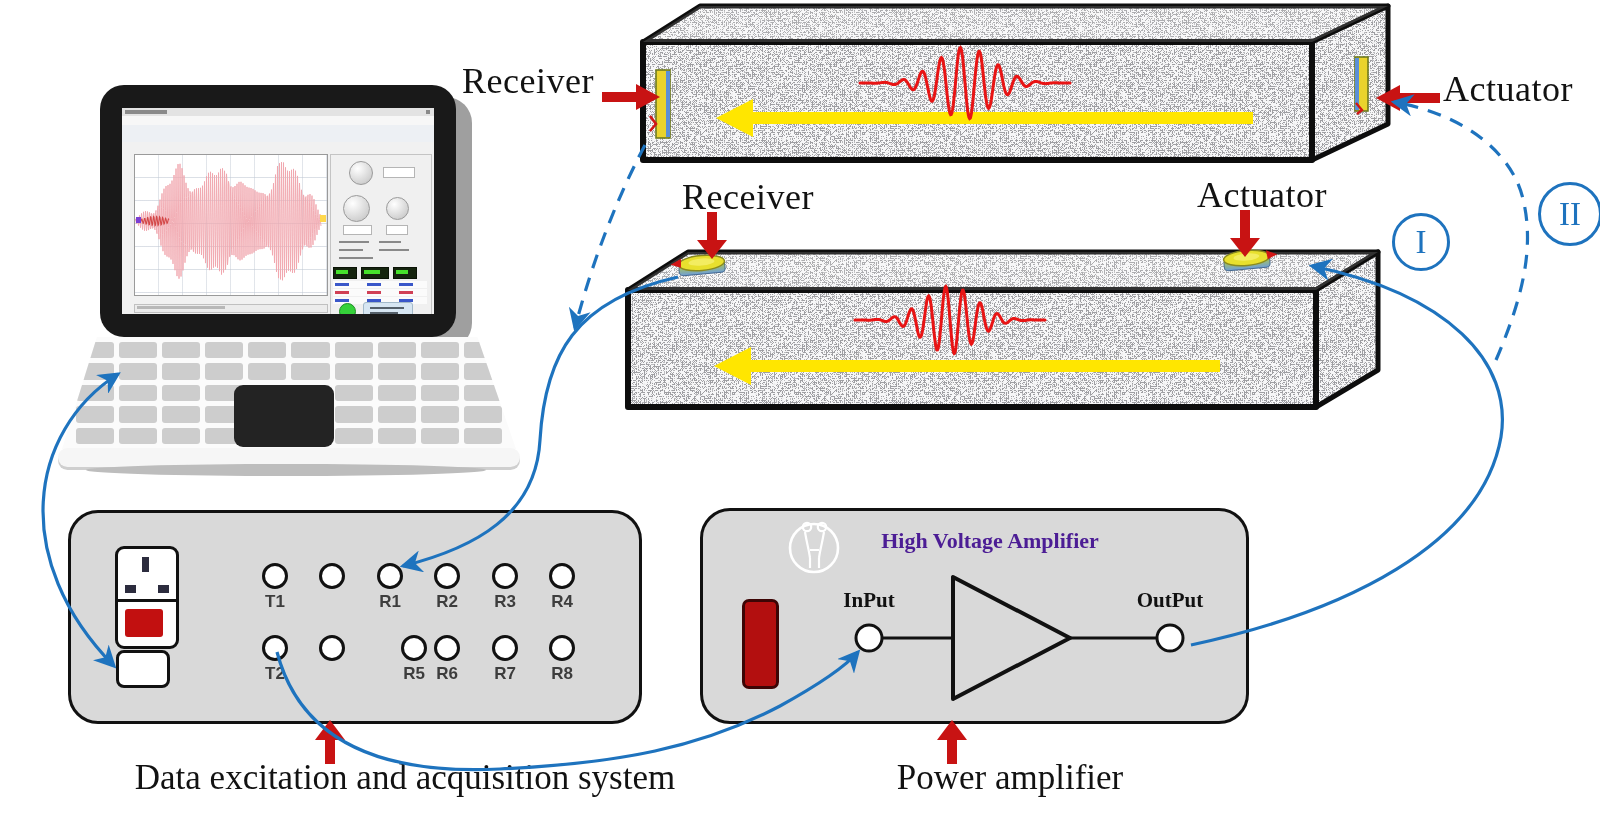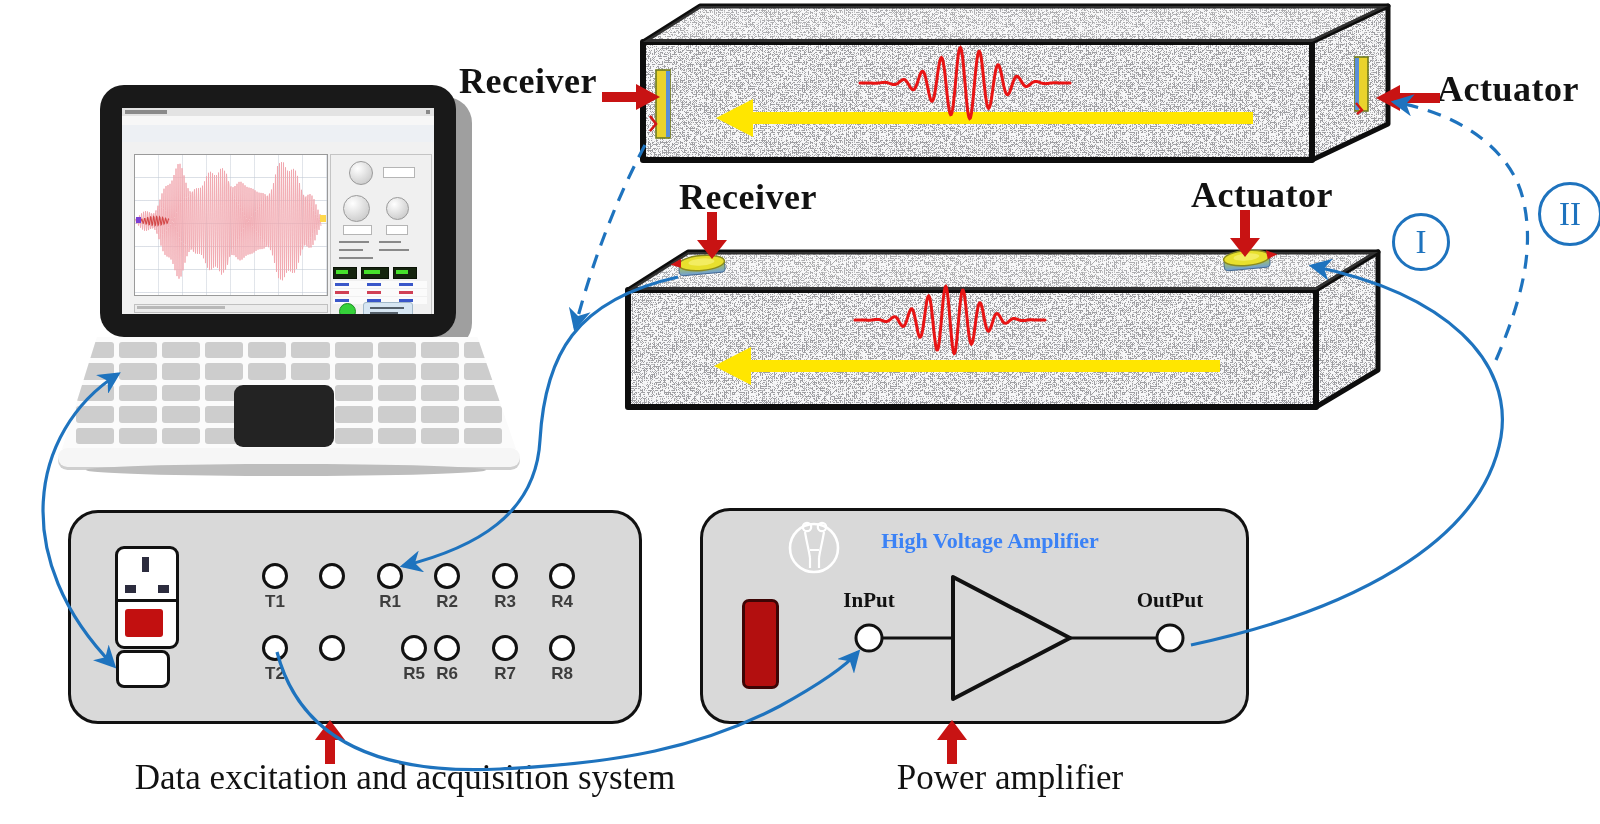--- a/index.html
+++ b/index.html
@@ -1,21 +1,21 @@
 <!DOCTYPE html>
 <html style="--blue: #1e73be; --red: #c81313; --yellow: #ffe600; --wave-red: #e81414; --box-gray: #d9d9d9; --ink: #111111;"><head>
 <meta charset="utf-8">
 <style>
   html,body{margin:0;padding:0;background:#fff;}
   .stage{position:relative;width:1600px;height:824px;background:#ffffff;overflow:hidden;
          font-family:"Liberation Serif", serif; color:#111;}
   .abs{position:absolute;}
 
   
-  .fig-label{position:absolute;text-align:center;font-size:36px;color:#121212;letter-spacing:0.5px;font-weight:bold;}
+  .fig-label{position:absolute;text-align:center;font-size:36px;color:#121212;letter-spacing:0.5px;}
   .caption{position:absolute;text-align:center;font-size:35px;color:#121212;}
   .roman-badge{position:absolute;border:3px solid var(--blue);border-radius:50%;
                color:var(--blue);display:flex;align-items:center;justify-content:center;
                font-size:33px;background:transparent;}
 
   
   .inst-box{position:absolute;background:var(--box-gray);border:3.5px solid #111;border-radius:30px;}
   .port{position:absolute;width:26px;}
   .port-circle{width:26px;height:26px;border:3px solid #111;border-radius:50%;background:#fff;box-sizing:border-box;}
   .port-label{position:absolute;top:29px;left:-9px;width:44px;text-align:center;
@@ -23,21 +23,21 @@
   .socket{position:absolute;left:115px;top:546px;width:58px;height:97px;background:#fff;
           border:3px solid #111;border-radius:9px;}
   .socket .pin-c{position:absolute;left:24px;top:8px;width:7px;height:15px;background:#2c2c3e;}
   .socket .pin-l{position:absolute;left:7px;top:36px;width:11px;height:8px;background:#2c2c3e;}
   .socket .pin-r{position:absolute;left:40px;top:36px;width:11px;height:8px;background:#2c2c3e;}
   .socket .divider{position:absolute;left:0;top:50px;width:100%;height:0;border-top:3px solid #111;}
   .socket .red-rocker{position:absolute;left:7px;top:60px;width:38px;height:28px;background:#c21010;border-radius:3px;}
   .acq-button{position:absolute;left:116px;top:650px;width:48px;height:32px;background:#fff;
               border:3px solid #111;border-radius:8px;}
   .amp-title{position:absolute;left:860px;top:528px;width:260px;text-align:center;
-             font-weight:bold;font-size:22px;color:#3b82f6;}
+             font-weight:bold;font-size:22px;color:#4c1d95;}
   .amp-io{position:absolute;width:104px;text-align:center;font-weight:bold;font-size:21px;color:#111;}
   .amp-gain{position:absolute;left:958px;top:623px;width:78px;text-align:center;font-weight:bold;font-size:23px;color:#111;}
   .amp-switch{position:absolute;left:742px;top:599px;width:31px;height:84px;background:#b30f0f;
               border:3.5px solid #3d0505;border-radius:7px;}
 
   
   .screen-shadow{position:absolute;left:120px;top:97px;width:352px;height:252px;background:#9f9f9f;border-radius:26px;}
   .bezel{position:absolute;left:100px;top:85px;width:356px;height:252px;background:#191919;border-radius:24px;}
   .screen{position:absolute;left:122px;top:108px;width:312px;height:206px;background:#f1f1f1;overflow:hidden;}
   .deck{position:absolute;left:62px;top:337px;width:454px;height:112px;background:#fbfbfb;

